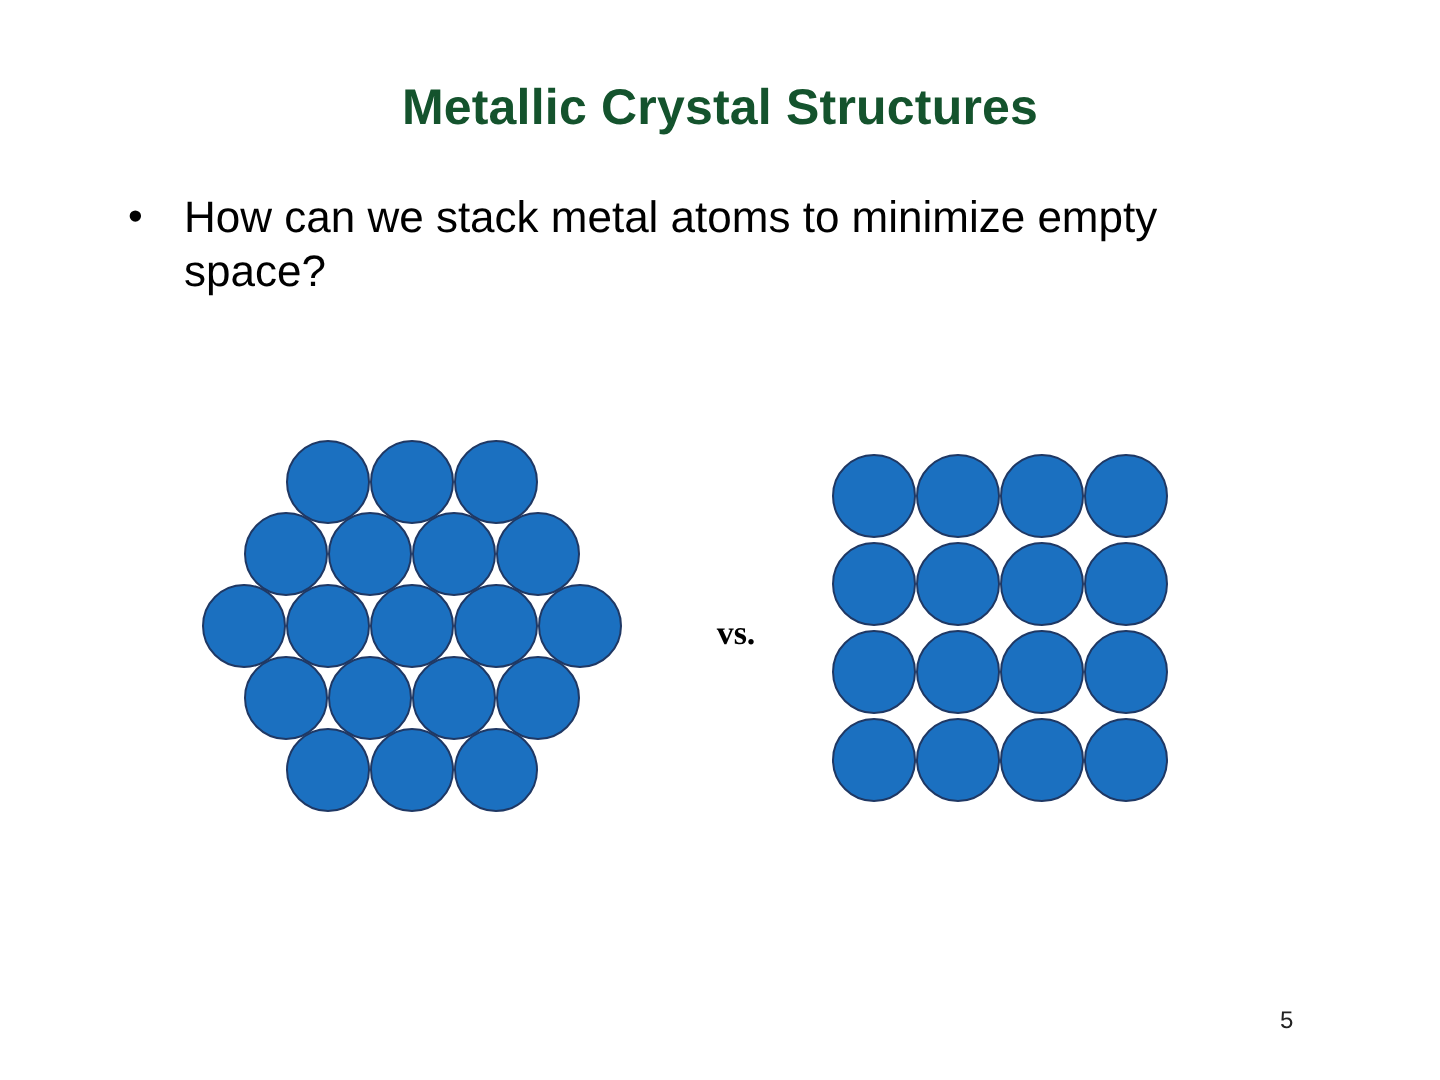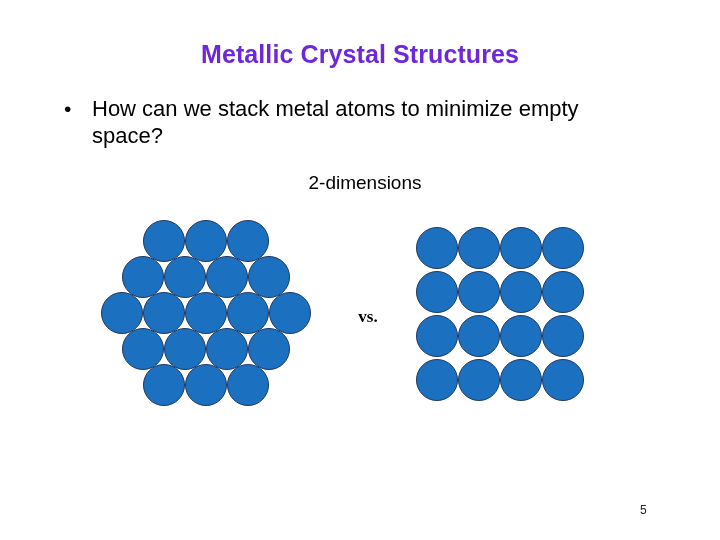--- a/index.html
+++ b/index.html
@@ -20,21 +20,21 @@
   
   #slide-title {
     position: absolute;
     left: 0;
     top: 40px;
     width: 720px;
     text-align: center;
     font-family: "Liberation Sans", sans-serif;
     font-size: 25px;
     font-weight: bold;
-    color: #6d28d9;
+    color: #14532d;
     letter-spacing: 0.1px;
     white-space: nowrap;
   }
 
   
   #bullet-block {
     position: absolute;
     left: 60px;
     top: 95px;
     width: 520px;
@@ -126,21 +126,20 @@
 
   <div id="slide-title">Metallic Crystal Structures</div>
 
   <div id="bullet-block">
     <div id="bullet-row">
       <span id="bullet-marker">•</span>
       <span id="bullet-text">How can we stack metal atoms to minimize empty space?</span>
     </div>
   </div>
 
-  <div id="dimension-caption">2-dimensions</div>
 
   <div id="figure-area">
     <div id="hex-group" class="packing-group">
         <div class="atom" style="left: 42px; top: 0px; width: 42px; height: 42px; background: rgb(27, 112, 192); border-color: rgb(31, 56, 100);"></div>
         <div class="atom" style="left: 84px; top: 0px; width: 42px; height: 42px; background: rgb(27, 112, 192); border-color: rgb(31, 56, 100);"></div>
         <div class="atom" style="left: 126px; top: 0px; width: 42px; height: 42px; background: rgb(27, 112, 192); border-color: rgb(31, 56, 100);"></div>
         <div class="atom" style="left: 21px; top: 36px; width: 42px; height: 42px; background: rgb(27, 112, 192); border-color: rgb(31, 56, 100);"></div>
         <div class="atom" style="left: 63px; top: 36px; width: 42px; height: 42px; background: rgb(27, 112, 192); border-color: rgb(31, 56, 100);"></div>
         <div class="atom" style="left: 105px; top: 36px; width: 42px; height: 42px; background: rgb(27, 112, 192); border-color: rgb(31, 56, 100);"></div>
         <div class="atom" style="left: 147px; top: 36px; width: 42px; height: 42px; background: rgb(27, 112, 192); border-color: rgb(31, 56, 100);"></div>

